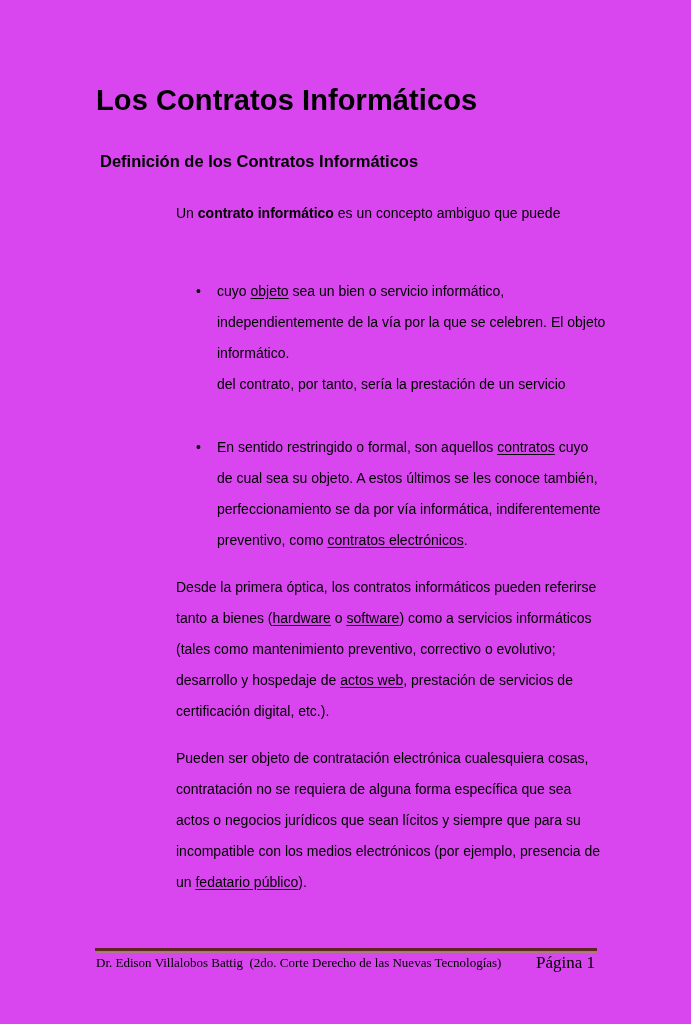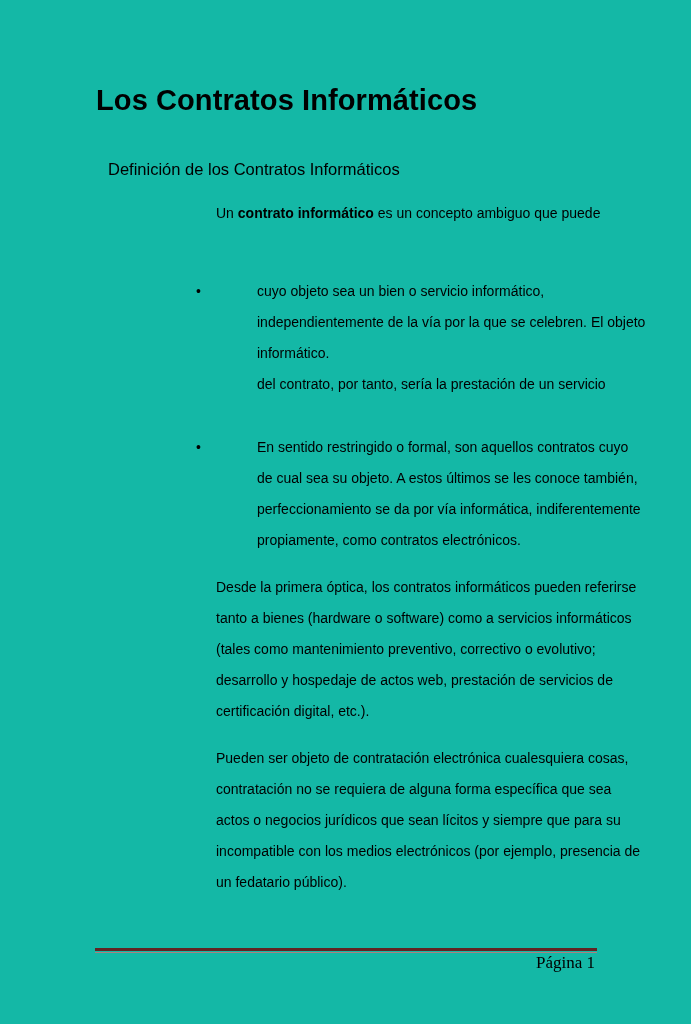--- a/index.html
+++ b/index.html
@@ -12,59 +12,59 @@
       height: 1024px;
       position: relative;
       overflow: hidden;
       color: #000000;
       font-family: "Liberation Sans", sans-serif;
     }
     .page {
       position: absolute;
       left: 0; top: 0;
       width: 691px; height: 1024px;
-      background: #14b8a6;
+      background: #d946ef;
     }
     .title {
       position: absolute;
       left: 96px;
       top: 80px;
       margin: 0;
       font-size: 29px;
       font-weight: bold;
       letter-spacing: 0.1px;
       line-height: 40px;
       white-space: nowrap;
     }
     .subtitle {
       position: absolute;
       left: 96px;
       top: 145px;
-      margin: 12px;
+      margin: 4px;
       font-size: 16.5px;
-      font-weight: normal;
+      font-weight: bold;
       line-height: 24px;
       white-space: nowrap;
     }
     .body-text {
       font-size: 14px;
       line-height: 31px;
       white-space: nowrap;
     }
     .block {
       position: absolute;
       left: 176px;
     }
     .line {
       height: 31px;
       line-height: 31px;
       display: block;
-      margin-left: 40px;
     }
     .u {
+      text-decoration: underline;
       text-underline-offset: 2px;
     }
     .b { font-weight: bold; }
     .bullet-item {
       position: absolute;
       left: 176px;
     }
     .bullet-dot {
       position: absolute;
       left: 20px;
@@ -135,21 +135,21 @@
       <span class="line">del contrato, por tanto, sería la prestación de un servicio</span>
     </div>
   </div>
 
   <div class="bullet-item body-text" style="top:432px;">
     <span class="bullet-dot">•</span>
     <div class="bullet-text">
       <span class="line"><span>En sentido restringido o formal, son aquellos </span><span class="u">contratos</span><span> cuyo</span></span>
       <span class="line">de cual sea su objeto. A estos últimos se les conoce también,</span>
       <span class="line">perfeccionamiento se da por vía informática, indiferentemente</span>
-      <span class="line"><span>propiamente, como </span><span class="u">contratos electrónicos</span><span>.</span></span>
+      <span class="line"><span>preventivo, como </span><span class="u">contratos electrónicos</span><span>.</span></span>
     </div>
   </div>
 
   <div class="block body-text" style="top:572px;">
     <span class="line">Desde la primera óptica, los contratos informáticos pueden referirse</span>
     <span class="line"><span>tanto a bienes (</span><span class="u">hardware</span><span> o </span><span class="u">software</span><span>) como a servicios informáticos</span></span>
     <span class="line">(tales como mantenimiento preventivo, correctivo o evolutivo;</span>
     <span class="line"><span>desarrollo y hospedaje de </span><span class="u">actos web</span><span>, prestación de servicios de</span></span>
     <span class="line">certificación digital, etc.).</span>
   </div>
@@ -157,15 +157,16 @@
   <div class="block body-text" style="top:743px;">
     <span class="line">Pueden ser objeto de contratación electrónica cualesquiera cosas,</span>
     <span class="line">contratación no se requiera de alguna forma específica que sea</span>
     <span class="line">actos o negocios jurídicos que sean lícitos y siempre que para su</span>
     <span class="line">incompatible con los medios electrónicos (por ejemplo, presencia de</span>
     <span class="line"><span>un </span><span class="u">fedatario público</span><span>).</span></span>
   </div>
 
   <div class="footer-rule-thick"></div>
   <div class="footer-rule-thin"></div>
+  <div class="footer-left">Dr. Edison Villalobos Battig  (2do. Corte Derecho de las Nuevas Tecnologías)</div>
   <div class="footer-right">Página 1</div>
 
 </div>
 
 </body></html>

